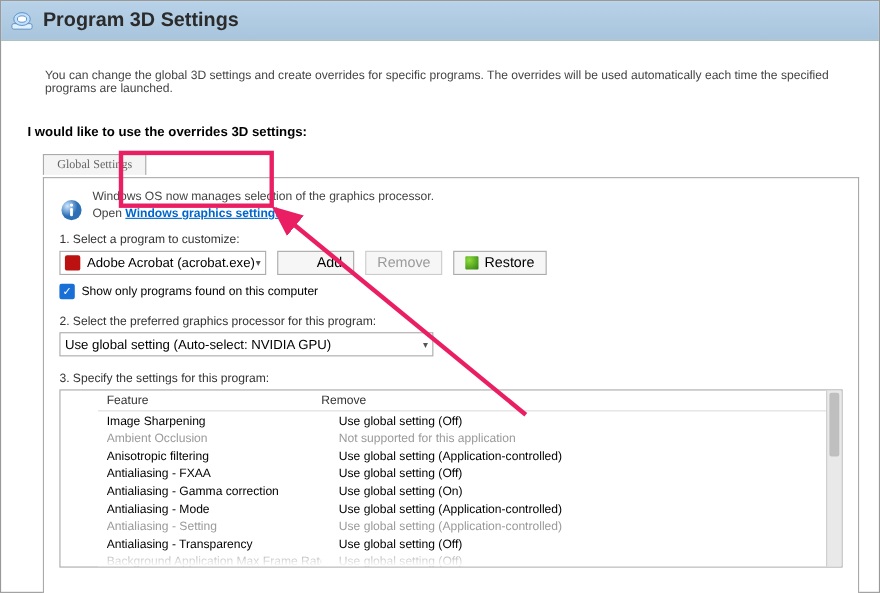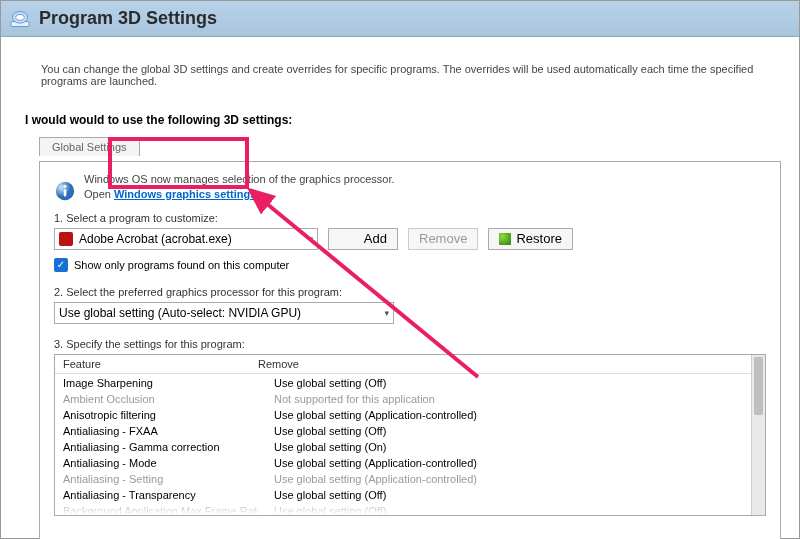--- a/index.html
+++ b/index.html
@@ -4,40 +4,40 @@
 <style>
   * { box-sizing: border-box; margin: 0; padding: 0; }
   html, body { width: 800px; height: 539px; overflow: hidden; font-family: "Segoe UI", Tahoma, sans-serif; font-size: 12px; color: #000; background: #fff; }
   .window { border: 1px solid #999; width: 800px; height: 539px; background: #fff; position: relative; }
   .titlebar { height: 36px; background: linear-gradient(#b8d2e8, #a8c5dd); display: flex; align-items: center; padding: 0 8px; border-bottom: 1px solid #8aa; }
   .title-icon { width: 22px; height: 20px; margin-right: 8px; }
   .titlebar h1 { font-size: 18px; font-weight: 600; color: #2b2b2b; }
   .desc { padding: 26px 24px 8px 40px; font-size: 11px; color: #444; }
   .heading { padding: 18px 24px 6px 24px; font-size: 12px; font-weight: 700; }
   .panel { margin: 4px 18px 0 38px; }
-  .tabs { display: flex; align-items: flex-start; height: 24px; }
+  .tabs { display: flex; align-items: center; height: 24px; font-family: Liberation Serif, serif; }
   .tab { border: 1px solid #aaa; border-bottom: none; padding: 3px 12px 3px 12px; font-size: 11px; color: #666; background: #f4f4f4; margin-right: 0; cursor: pointer; }
   .tab.active { background: #fff; color: #222; position: relative; top: 1px; }
   .tab-body { border: 1px solid #aaa; border-bottom: none; padding: 10px 14px 0 14px; background: #fff; height: 420px; position: relative; }
   .info-row { display: flex; align-items: flex-end; gap: 8px; margin-bottom: 10px; }
   .info-icon { width: 22px; height: 22px; flex: none; }
   .info-text { font-size: 11px; color: #444; line-height: 1.35; }
   .info-text a { color: #0066cc; text-decoration: underline; cursor: pointer; font-weight: bold; }
   .step-label { font-size: 11px; color: #333; margin: 2px 0 4px 0; }
   .row { display: flex; align-items: center; gap: 10px; margin-bottom: 8px; }
   .combo { display: flex; align-items: center; border: 1px solid #aaa; height: 22px; padding: 0 4px 0 4px; background: #fff; cursor: pointer; }
   .combo .caret { margin-left: auto; font-size: 9px; color: #555; }
-  .app-combo { width: 264px; }
+  .app-combo { width: 188px; }
   .app-ico { width: 14px; height: 14px; margin-right: 6px; background:#b11; border-radius:2px; display:inline-block; }
   .btn { height: 22px; min-width: 70px; border: 1px solid #aaa; background: #f6f6f6; font-size: 13px; display: inline-flex; align-items: center; justify-content: flex-end; padding: 0 10px; cursor: pointer; gap:5px; }
   .btn.disabled { color: #9a9a9a; border-color:#ccc; cursor: default; }
   .chk-row { display: flex; align-items: center; gap: 6px; font-size: 11px; margin-bottom: 14px; }
   .chk { width: 14px; height: 14px; border-radius: 2px; background: #1a6fd6; display: inline-flex; align-items: center; justify-content: center; color: #fff; font-size: 10px; }
   .gp-combo { width: 340px; margin-bottom: 14px; }
-  .settings-table { border: 1px solid #aaa; height: 162px; display: flex; }
+  .settings-table { border: 1px solid #aaa; height: 162px; display: flex; padding-left: 34px; }
   .table-inner { flex: 1; overflow: hidden; position: relative; }
   .thead { display: flex; font-size: 11px; color: #333; padding: 3px 8px; border-bottom: 1px solid #ddd; }
   .thead .col1 { width: 195px; }
   .tbody { font-size: 11px; padding: 1px 8px 0 8px; }
   .trow { display: flex; line-height: 16px; }
   .trow .col1 { width: 195px; white-space: nowrap; overflow:hidden; }
   .trow .col2 { white-space: nowrap; overflow:hidden;margin-left:16px; }
   .trow.dim { color: #9a9a9a; }
   .tbody .fade { position:absolute; left:0; right:0; bottom:0; height:14px; background:linear-gradient(rgba(255,255,255,0),#fff); pointer-events:none;}
   .vscroll { width: 14px; background: #e9e9e9; border-left: 1px solid #ccc; position: relative; }
@@ -56,21 +56,21 @@
     <svg class="title-icon" viewBox="0 0 24 24">
       <rect x="1" y="15" width="22" height="6" rx="2" fill="#dff0ff" stroke="#5a8abf"></rect>
       <ellipse cx="12" cy="10" rx="9" ry="7" fill="#bfe1ff" stroke="#5a8abf"></ellipse>
       <ellipse cx="12" cy="10" rx="5" ry="3.5" fill="#fff" stroke="#5a8abf"></ellipse>
     </svg>
     <h1>Program 3D Settings</h1>
   </div>
 
   <div class="desc">You can change the global 3D settings and create overrides for specific programs. The overrides will be used automatically each time the specified programs are launched.</div>
 
-  <div class="heading">I would would to use the following 3D settings:</div>
+  <div class="heading">I would like to use the overrides 3D settings:</div>
 
   <div class="panel">
     <div class="tabs">
       <div class="tab">Global Settings</div>
     </div>
 
     <div class="tab-body">
 
       <div class="info-row">
         <svg class="info-icon" viewBox="0 0 24 24">

